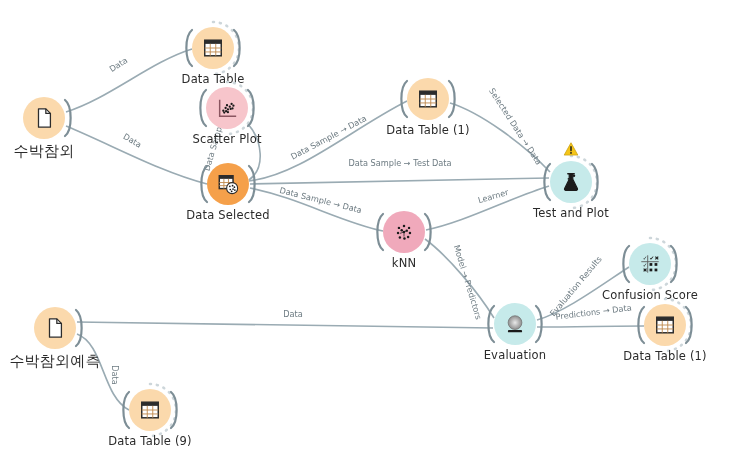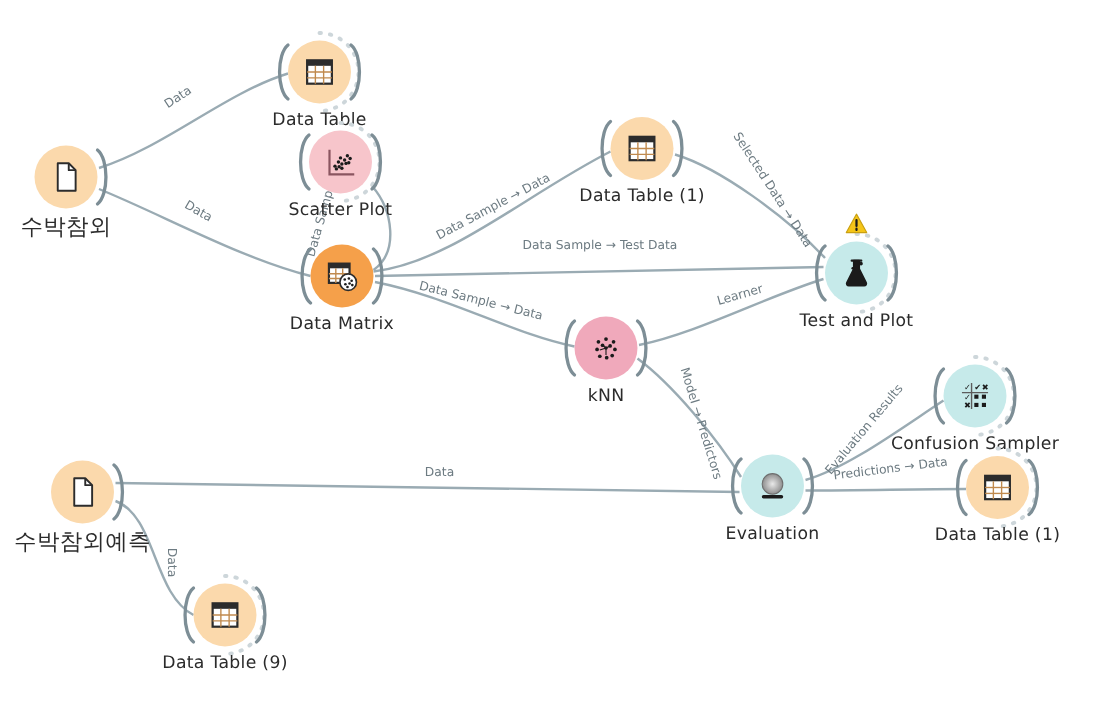--- a/index.html
+++ b/index.html
@@ -204,21 +204,21 @@
             <circle cx="16.5" cy="16.5" r="6" fill="#ffffff" stroke="#2c2c2c" stroke-width="1.2"></circle>
             <circle cx="14" cy="14.5" r="0.95" fill="#1b1b1b"></circle>
             <circle cx="17" cy="13.8" r="0.95" fill="#1b1b1b"></circle>
             <circle cx="19" cy="15.5" r="0.95" fill="#1b1b1b"></circle>
             <circle cx="14.5" cy="18" r="0.95" fill="#1b1b1b"></circle>
             <circle cx="17.5" cy="17.5" r="0.95" fill="#1b1b1b"></circle>
             <circle cx="16" cy="20" r="0.95" fill="#1b1b1b"></circle>
             <circle cx="19.5" cy="18.6" r="0.95" fill="#1b1b1b"></circle>
           </svg>
         </div>
-        <div class="node-title">Data Matrix</div>
+        <div class="node-title">Data Selected</div>
       </div>
       <div class="node" style="left: 428px; top: 99px;">
         <svg width="12" height="40" viewBox="0 0 12 40" style="position: absolute; left: -31px; top: -20px;">
           <path d="M10 2 C 2.5 8, 2.5 32, 10 38" fill="none" stroke="#7d8e96" stroke-width="2.2" stroke-linecap="round"></path>
         </svg>
         <svg width="12" height="40" viewBox="0 0 12 40" style="position: absolute; left: 19px; top: -20px;">
           <path d="M2 2 C 9.5 8, 9.5 32, 2 38" fill="none" stroke="#7d8e96" stroke-width="2.2" stroke-linecap="round"></path>
         </svg>
         <div class="node-body" style="background: rgb(251, 217, 172);">
           <svg width="22" height="22" viewBox="0 0 24 24">
@@ -302,21 +302,21 @@
             <text x="11.5" y="8" font-size="6" fill="#1b1b1b" font-family="DejaVu Sans">✔</text>
             <text x="17" y="8" font-size="6" fill="#1b1b1b" font-family="DejaVu Sans">✖</text>
             <text x="4" y="15" font-size="6" fill="#1b1b1b" font-family="DejaVu Sans">✓</text>
             <rect x="11.5" y="11" width="3" height="3" fill="#1b1b1b"></rect>
             <rect x="17" y="11" width="3" height="3" fill="#1b1b1b"></rect>
             <text x="4" y="21" font-size="6" fill="#1b1b1b" font-family="DejaVu Sans">✖</text>
             <rect x="11.5" y="17" width="3" height="3" fill="#1b1b1b"></rect>
             <rect x="17" y="17" width="3" height="3" fill="#1b1b1b"></rect>
           </svg>
         </div>
-        <div class="node-title">Confusion Sampler</div>
+        <div class="node-title">Confusion Score</div>
       </div>
       <div class="node" style="left: 515px; top: 324px;">
         <svg width="12" height="40" viewBox="0 0 12 40" style="position: absolute; left: -31px; top: -20px;">
           <path d="M10 2 C 2.5 8, 2.5 32, 10 38" fill="none" stroke="#7d8e96" stroke-width="2.2" stroke-linecap="round"></path>
         </svg>
         <svg width="12" height="40" viewBox="0 0 12 40" style="position: absolute; left: 19px; top: -20px;">
           <path d="M2 2 C 9.5 8, 9.5 32, 2 38" fill="none" stroke="#7d8e96" stroke-width="2.2" stroke-linecap="round"></path>
         </svg>
         <div class="node-body" style="background: rgb(198, 234, 234);">
           <svg width="22" height="22" viewBox="0 0 24 24">

